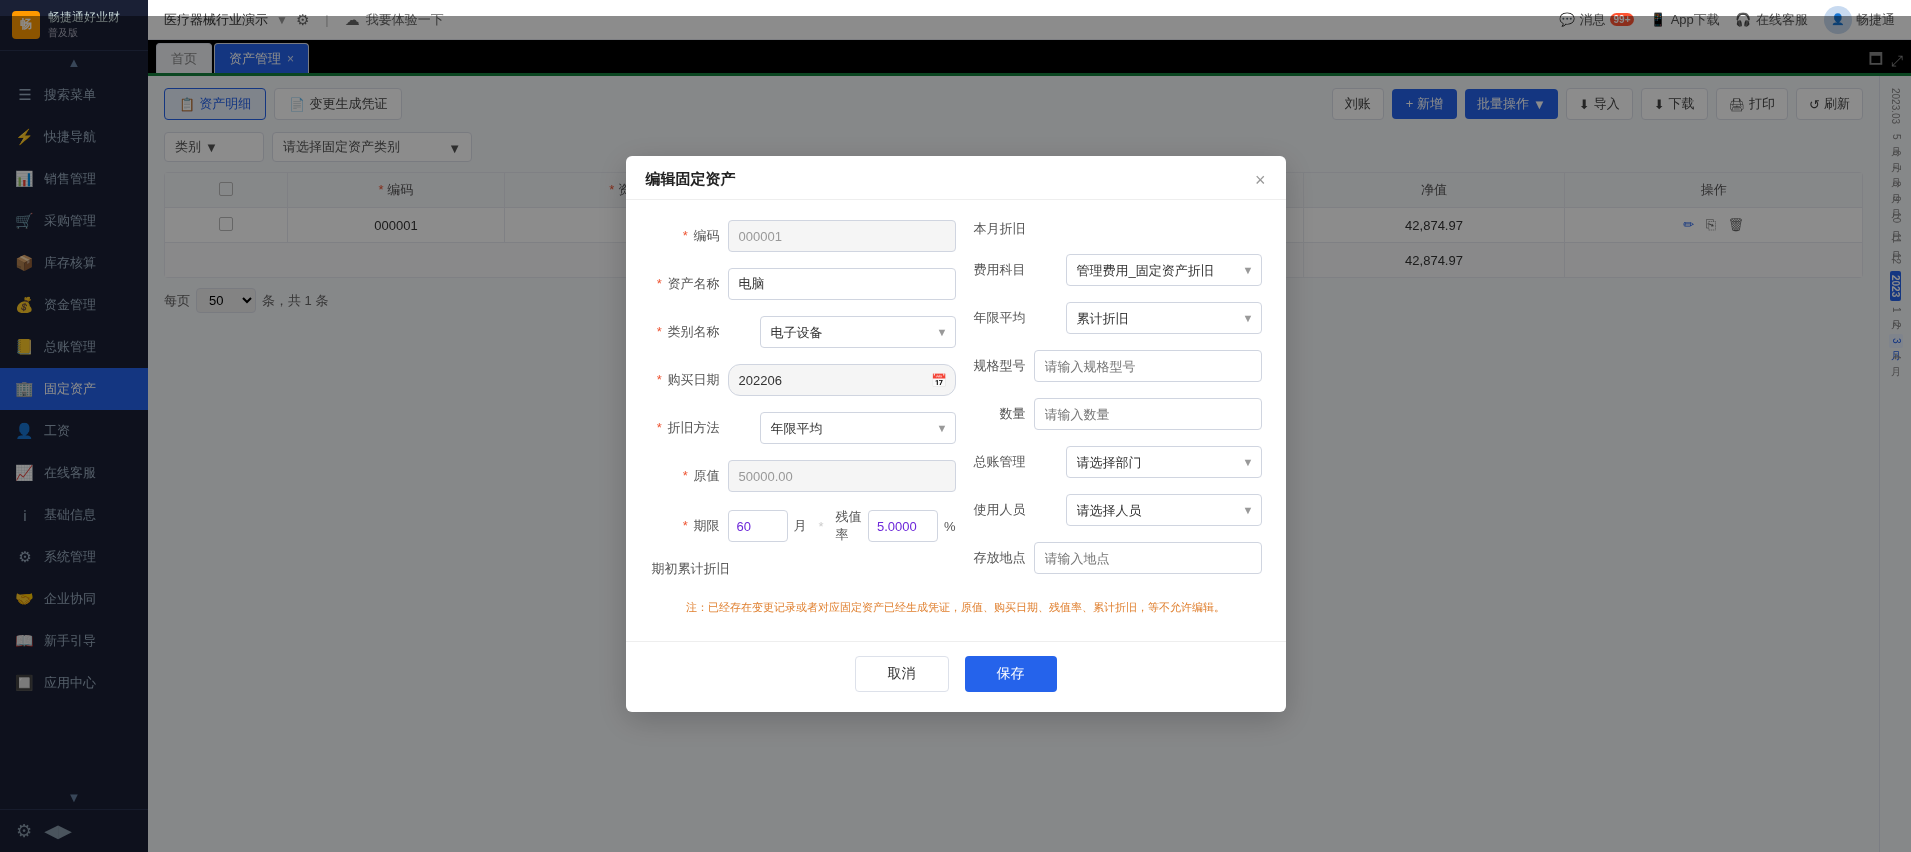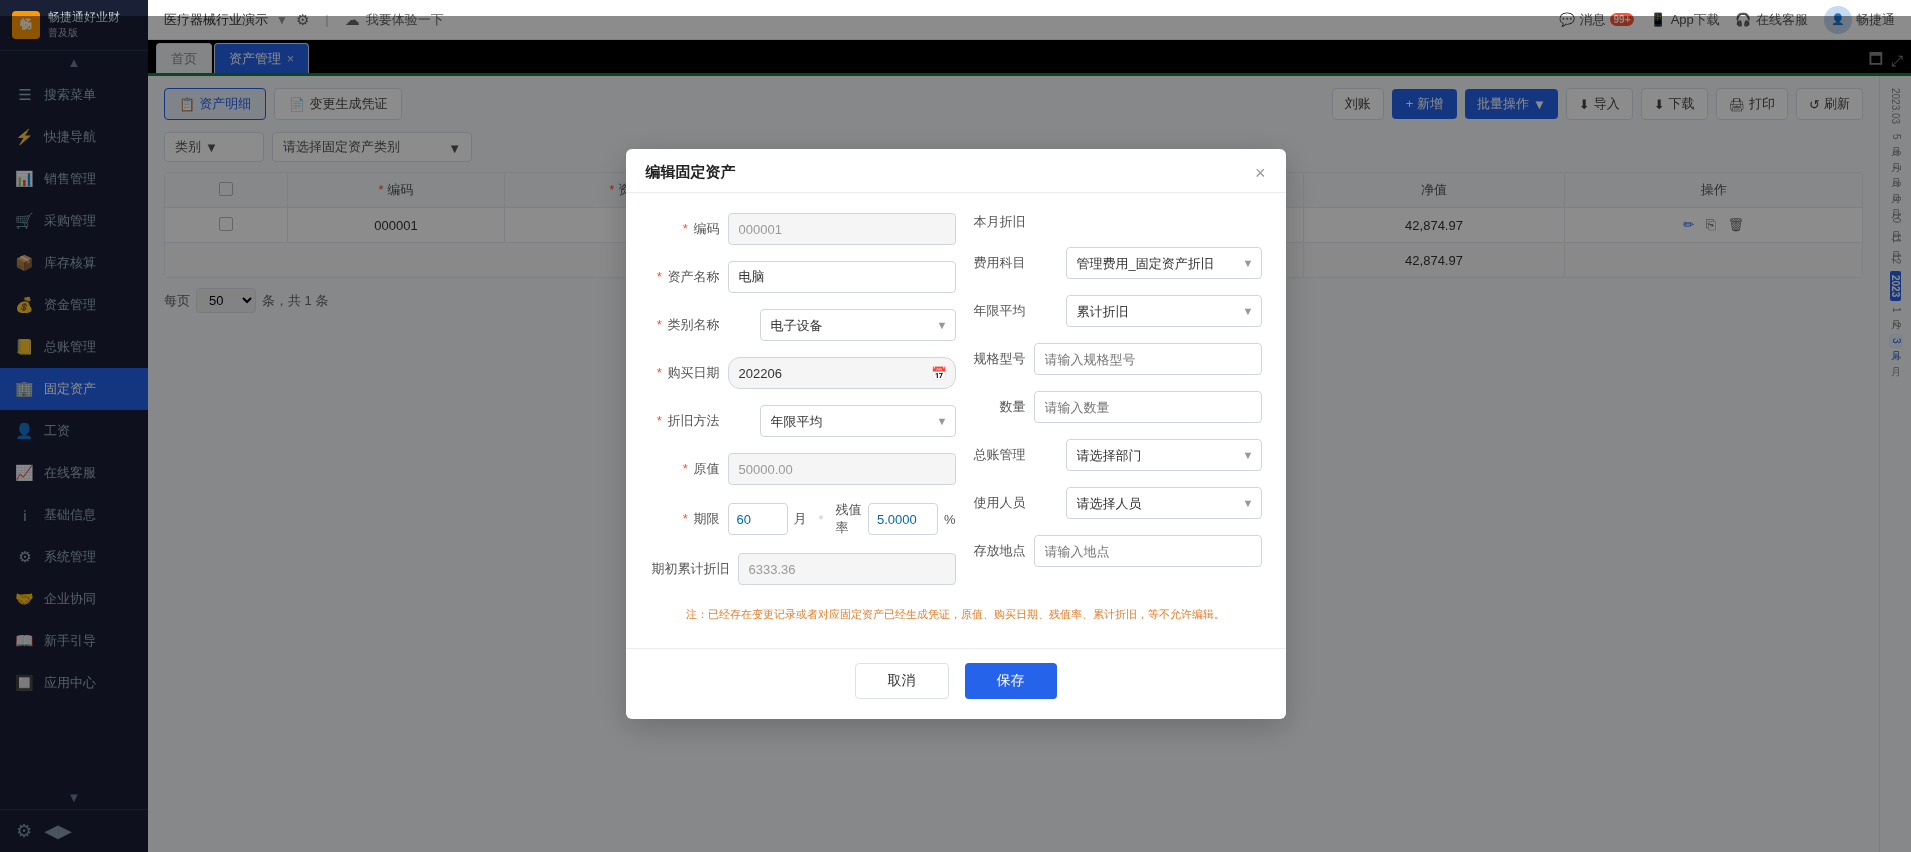--- a/index.html
+++ b/index.html
@@ -92,21 +92,21 @@
     .form-required { color: #e53; margin-right: 2px; }
     .form-input { flex: 1; border: 1px solid #d0d5e0; border-radius: 4px; padding: 6px 10px; font-size: 13px; color: #333; outline: none; height: 32px; }
     .form-input.disabled { background: #f5f5f5; color: #999; }
     .form-select-wrap { flex: 1; position: relative; display: flex; align-items: center; padding-left: 32px; }
     .form-select-wrap select { width: 100%; border: 1px solid #d0d5e0; border-radius: 4px; padding: 6px 28px 6px 10px; font-size: 13px; color: #333; appearance: none; height: 32px; background: #fff; cursor: pointer; }
     .form-select-arrow { position: absolute; right: 8px; color: #999; pointer-events: none; font-size: 11px; }
     .form-date-wrap { flex: 1; position: relative; display: flex; align-items: center; }
     .form-date-input { flex: 1; border: 1px solid #d0d5e0; border-radius: 12px; padding: 6px 30px 6px 10px; font-size: 13px; color: #333; height: 32px; background: #f5f5f5; }
     .form-date-icon { position: absolute; right: 8px; color: #888; cursor: pointer; }
     .form-inline { display: flex; align-items: center; gap: 6px; }
-    .form-inline-input { border: 1px solid #d0d5e0; border-radius: 4px; padding: 6px 8px; font-size: 13px; color: #0369a1; height: 32px; width: 60px; }
+    .form-inline-input { border: 1px solid #d0d5e0; border-radius: 4px; padding: 6px 8px; font-size: 13px; color: #6d28d9; height: 32px; width: 60px; }
     .form-inline-unit { font-size: 13px; color: #555; }
     .form-note { font-size: 11px; color: #e08030; text-align: center; padding: 6px 0; }
 
     
     .right-panel { width: 32px; background: #f5f7fa; border-left: 1px solid #e0e4ee; display: flex; flex-direction: column; align-items: center; padding-top: 8px; gap: 2px; }
     .cal-month { font-size: 10px; color: #888; writing-mode: vertical-rl; text-orientation: mixed; padding: 4px 0; cursor: pointer; }
     .cal-month.current { background: #e8f0ff; color: #2563eb; border-radius: 2px; }
     .cal-month.highlight { background: #2563eb; color: #fff; border-radius: 2px; font-weight: bold; }
 
     
@@ -447,21 +447,20 @@
               <span class="form-inline-unit">残值率</span>
               <input class="form-inline-input" type="text" value="5.0000" readonly="" style="width: 70px;">
               <span class="form-inline-unit">%</span>
             </div>
           </div>
 
           <div class="form-row">
             <span class="form-label" style="min-width:80px;">
               <span>期初累计折旧</span>
             </span>
-            <input class="form-input disabled" type="text" value="6333.36" readonly="" style="">
           </div>
         </div>
 
         <div>
 
           <div class="form-row">
             <span class="form-label">本月折旧</span>
           </div>
 
           <div class="form-row">

